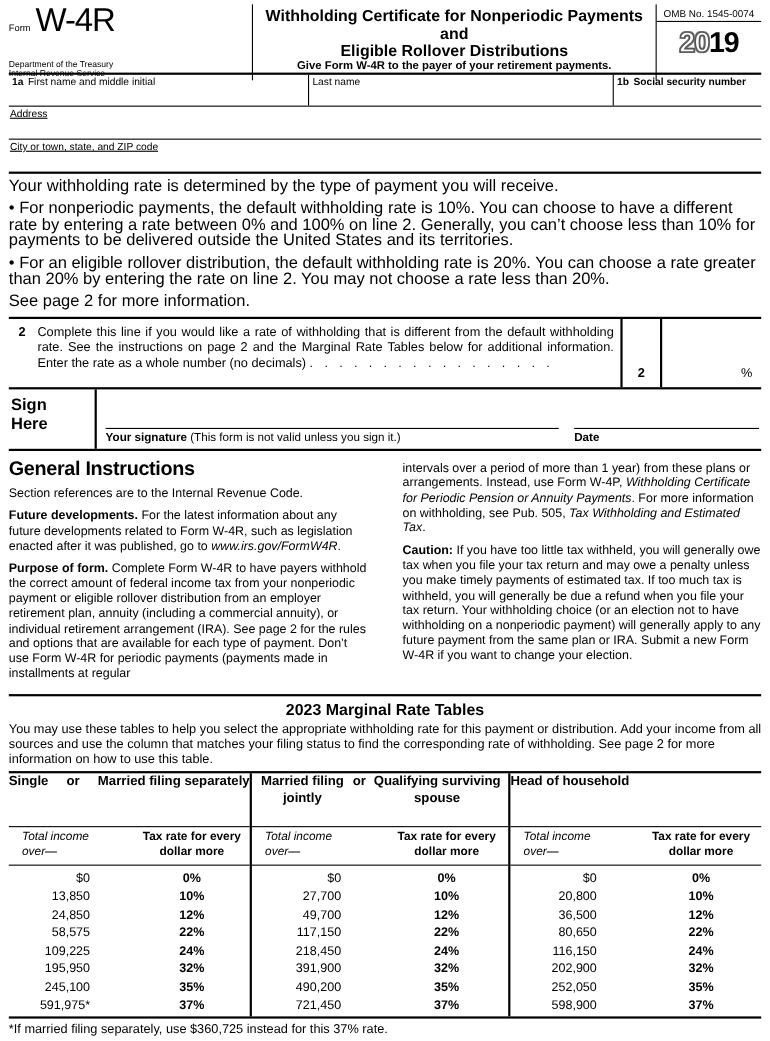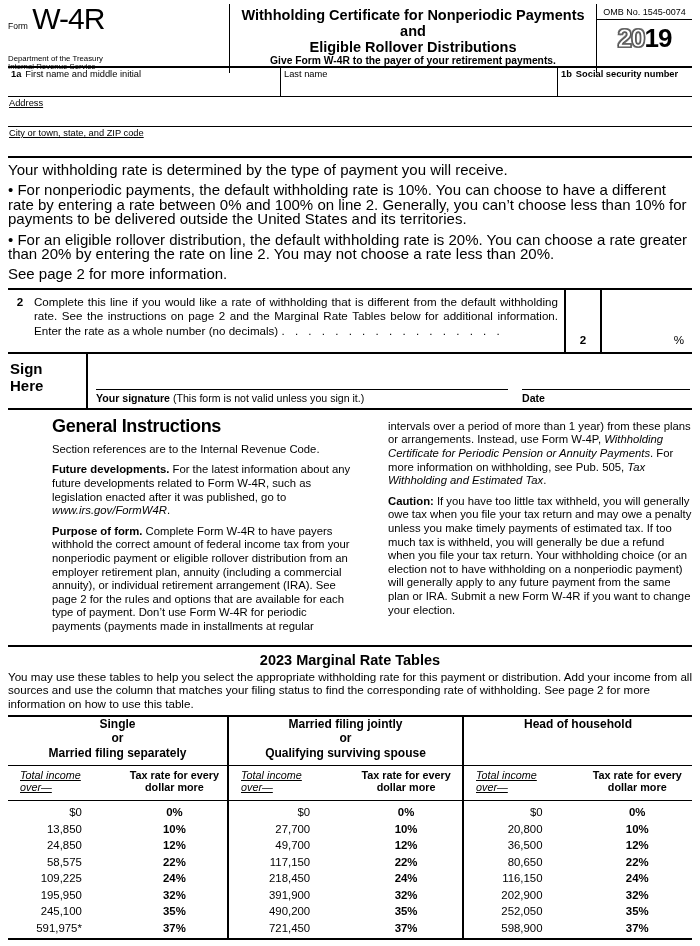--- a/index.html
+++ b/index.html
@@ -50,34 +50,34 @@
   .sign { display:grid; grid-template-columns:80px 1fr; border-bottom:2px solid #000; height:56px; }
   .sign-left { border-right:2px solid #000; font-size:15px; font-weight:bold; line-height:17px; padding:6px 0 0 2px; }
   .sign-right { display:flex; gap:14px; padding:0 2px 4px 8px; }
   .sig-col { flex:1; display:flex; flex-direction:column; justify-content:flex-end; }
   .date-col { width:168px; display:flex; flex-direction:column; justify-content:flex-end; }
   .sig-rule { border-bottom:1px solid #000; height:14px; }
   .sig-label { font-size:10.6px; padding-top:2px; }
   .b { font-weight:bold; } .i { font-style:italic; }
 
   
-  .gi { display:grid; grid-template-columns:1fr 1fr; column-gap:32px; padding:6px 0 4px 0;margin-left:44px; }
+  .gi { display:grid; grid-template-columns:1fr 1fr; column-gap:32px; padding:6px 0 4px 0; }
   .gi h2 { font-size:18px; font-weight:bold; letter-spacing:-0.3px; margin-bottom:6px; }
   .gi p { font-size:11.3px; line-height:13.6px; margin-bottom:7px; }
   .gi .col-r { padding-top:4px; }
 
   
   .mrt { border-top:2px solid #000; padding-top:3px; }
   .mrt-head { text-align:center; font-size:14.5px; font-weight:bold; margin:2px 0 2px 0; }
   .mrt-intro { font-size:11.6px; line-height:13.8px; margin-bottom:4px; }
   .rtable { border-top:2px solid #000; border-bottom:2px solid #000; display:grid; grid-template-columns:219px 235px 1fr; }
   .tgroup + .tgroup { border-left:2px solid #000; }
-  .gtitle { height:49px; border-bottom:1px solid #000; display:flex; flex-direction:column; justify-content:flex-start; text-align:center; font-weight:bold; font-size:12px; line-height:14.5px; }
+  .gtitle { height:49px; border-bottom:1px solid #000; display:flex; flex-direction:row; justify-content:space-between; text-align:center; font-weight:bold; font-size:12px; line-height:14.5px; }
   .gsub { height:35px; border-bottom:1px solid #000; display:grid; grid-template-columns:52% 48%; font-size:10.8px; line-height:12.4px; padding-top:3px; }
-  .gsub .inc-lab { font-style:italic; padding-left:12px;text-decoration:underline; }
+  .gsub .inc-lab { font-style:italic; padding-left:12px; }
   .gsub .rate-lab { font-weight:bold; text-align:center; }
   .gbody { padding:3px 0 2px 0; }
   .trow { display:grid; grid-template-columns:52% 48%; height:16.5px; font-size:11.4px; align-items:center; }
   .tc.income { text-align:right; padding-right:40px; }
   .tc.rate { text-align:center; font-weight:bold; }
   .mrt-note { font-size:11.6px; margin:3px 0 5px 0; }
 </style>
 </head>
 <body>
 

